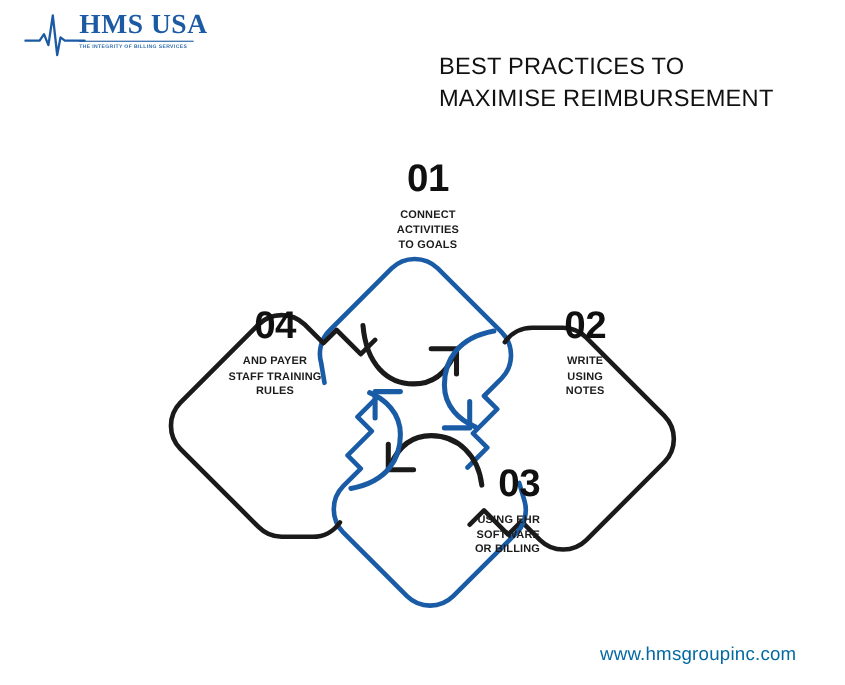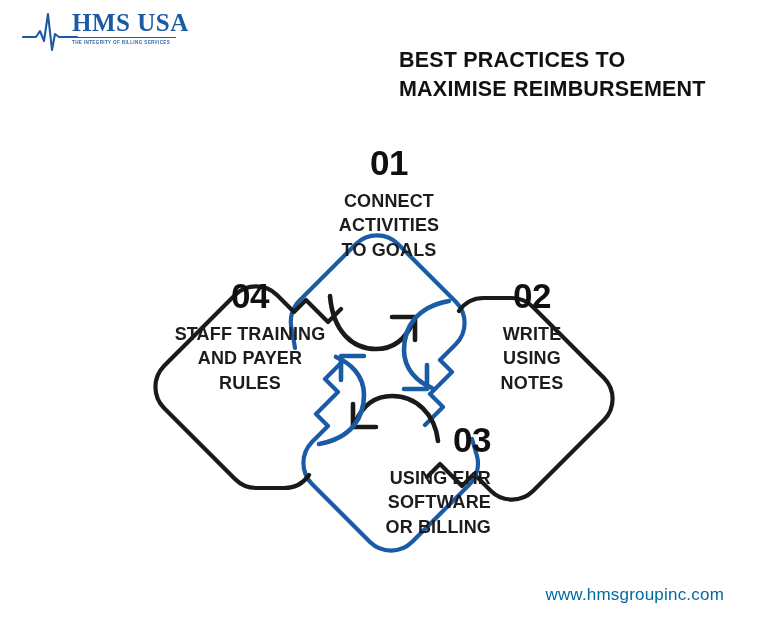--- a/index.html
+++ b/index.html
@@ -68,21 +68,21 @@
     white-space: nowrap;
     transform: scale(1.0);
     transform-origin: left top;
   }
 
   .title {
     position: absolute;
     left: 399px;
     top: 32px;
     font-size: 21.5px;
-    font-weight: 700;
+    font-weight: 400;
     letter-spacing: 0.2px;
     line-height: 1.32;
     color: #111111;
   }
   .title-line { display: block; white-space: nowrap; }
 
   
   .diagram {
     position: absolute;
     left: 0;
@@ -98,21 +98,21 @@
     pointer-events: none;
   }
   .node-num {
     font-size: 35px;
     font-weight: 700;
     color: #101010;
     line-height: 1;
     letter-spacing: -0.5px;
   }
   .node-text {
-    font-size: 18px;
+    font-size: 10px;
     font-weight: 700;
     color: #1c1c1c;
     line-height: 1.36;
     letter-spacing: 0.15px;
     margin-top: 9px;
   }
   .node-text span { display: block; white-space: nowrap; }
 
   
   #label-01 { left: 289px; top: 49px;  width: 200px; }
@@ -265,21 +265,21 @@
     <div class="node-text">
       <span>USING EHR</span>
       <span>SOFTWARE</span>
       <span>OR BILLING</span>
     </div>
   </div>
 
   <div class="node-label" id="label-04">
     <div class="node-num">04</div>
     <div class="node-text">
+      <span>AND PAYER</span>
       <span>STAFF TRAINING</span>
-      <span>AND PAYER</span>
       <span>RULES</span>
     </div>
   </div>
 
 </div>
 
 <div class="footer-url">www.hmsgroupinc.com</div>
 
 </body></html>

